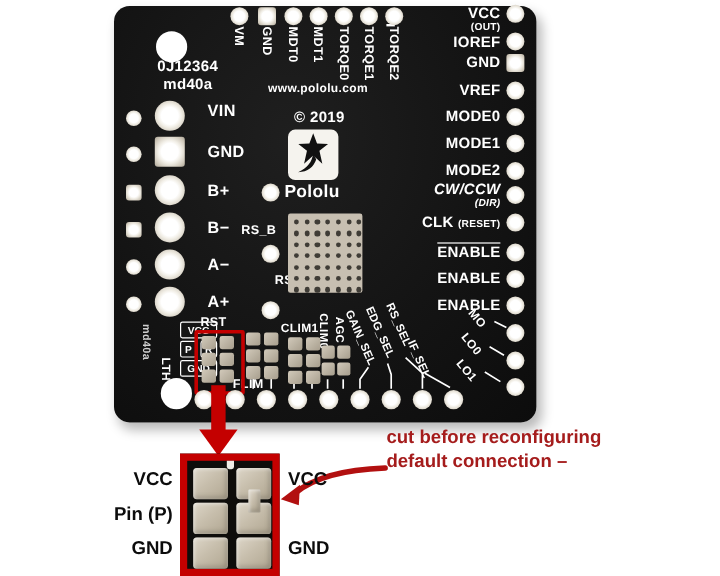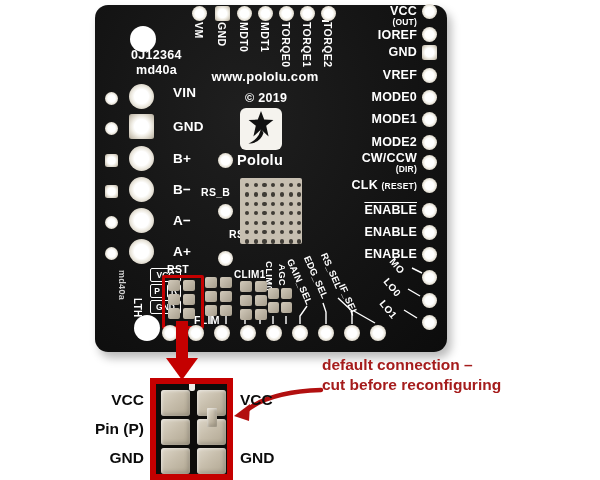--- a/index.html
+++ b/index.html
@@ -43,21 +43,21 @@
 </style>
 </head>
 <body>
 
 <div id="canvas">
 
   <div id="board">
 
     <div class="sk hz" style="left:36px;top:43px;font-size:12.5px;">0J12364</div>
     <div class="sk hz" style="left:41px;top:58px;font-size:12.5px;">md40a</div>
-    <div class="sk hz" style="left:100px;top:64px;width:140px;text-align:center;font-size:13px;">www.pololu.com</div>
+    <div class="sk hz" style="left:100px;top:64px;width:140px;text-align:center;font-size:10px;">www.pololu.com</div>
     <div class="sk hz" style="left:150px;top:86px;font-size:12.5px;">© 2019</div>
 
     <div class="logo">
       <svg width="42" height="42" viewBox="0 0 42 42">
         <polygon fill="#111" points="21,3 24.2,11.6 33.4,12 26.2,17.7 28.6,28.5 21,21.5 13.4,28.5 15.8,17.7 8.6,12 17.8,11.6"></polygon>
         <path fill="#111" d="M21,20 C20,27 16,32.5 8.5,35.5 C16.5,35.5 21.5,31 23.5,25 Z"></path>
       </svg>
     </div>
     <div class="sk hz" style="left:142px;top:147px;width:48px;font-size:14.5px;">Pololu</div>
 
@@ -70,21 +70,21 @@
     <div class="sk tp" style="left:239px;top:17px;">TORQE2</div>
     <div class="abs" style="left:227px;top:15px;width:7px;height:2px;background:#fff;"></div>
 
     <div class="sk rp stack" style="top:0px;"><span>VCC</span><span class="sub">(OUT)</span></div>
     <div class="sk rp" style="top:24px;"><span>IOREF</span></div>
     <div class="sk rp" style="top:41px;"><span>GND</span></div>
     <div class="sk rp" style="top:64px;"><span>VREF</span></div>
     <div class="sk rp" style="top:86px;"><span>MODE0</span></div>
     <div class="sk rp" style="top:108px;"><span>MODE1</span></div>
     <div class="sk rp" style="top:131px;"><span>MODE2</span></div>
-    <div class="sk rp stack" style="top:147px;"><span>CW/CCW</span><span class="sub">(DIR)</span></div>
+    <div class="sk rp stack" style="top:147px;font-style:italic;"><span>CW/CCW</span><span class="sub">(DIR)</span></div>
     <div class="sk rp" style="top:174px;"><span>CLK</span> <span class="sub">(RESET)</span></div>
     <div class="sk rp" style="top:199px;"><span class="ovl">ENABLE</span></div>
     <div class="sk rp" style="top:221px;"><span>ENABLE</span></div>
     <div class="sk rp" style="top:243px;"><span>ENABLE</span></div>
 
     <div class="sk rd" style="left:301px;top:251px;">MO</div>
     <div class="sk rd" style="left:295px;top:271px;">LO0</div>
     <div class="sk rd" style="left:291px;top:293px;">LO1</div>
 
     <div class="sk lp" style="left:78px;top:80px;">VIN</div>
@@ -275,17 +275,17 @@
     <div class="abs" style="left:33px;top:0;width:6px;height:7px;background:#efede8;border-radius:0 0 2px 2px;"></div>
   </div>
 
   <div class="blab il" style="left:40px;top:391px;width:104px;">VCC</div>
   <div class="blab il" style="left:40px;top:420px;width:104px;">Pin (P)</div>
   <div class="blab il" style="left:40px;top:449px;width:104px;">GND</div>
   <div class="blab" style="left:240px;top:391px;">VCC</div>
   <div class="blab" style="left:240px;top:449px;">GND</div>
 
   <div class="ann" style="left:322px;top:355px;">
+    <div>cut before reconfiguring</div>
     <div>default connection –</div>
-    <div>cut before reconfiguring</div>
   </div>
 
 </div>
 
 </body></html>

